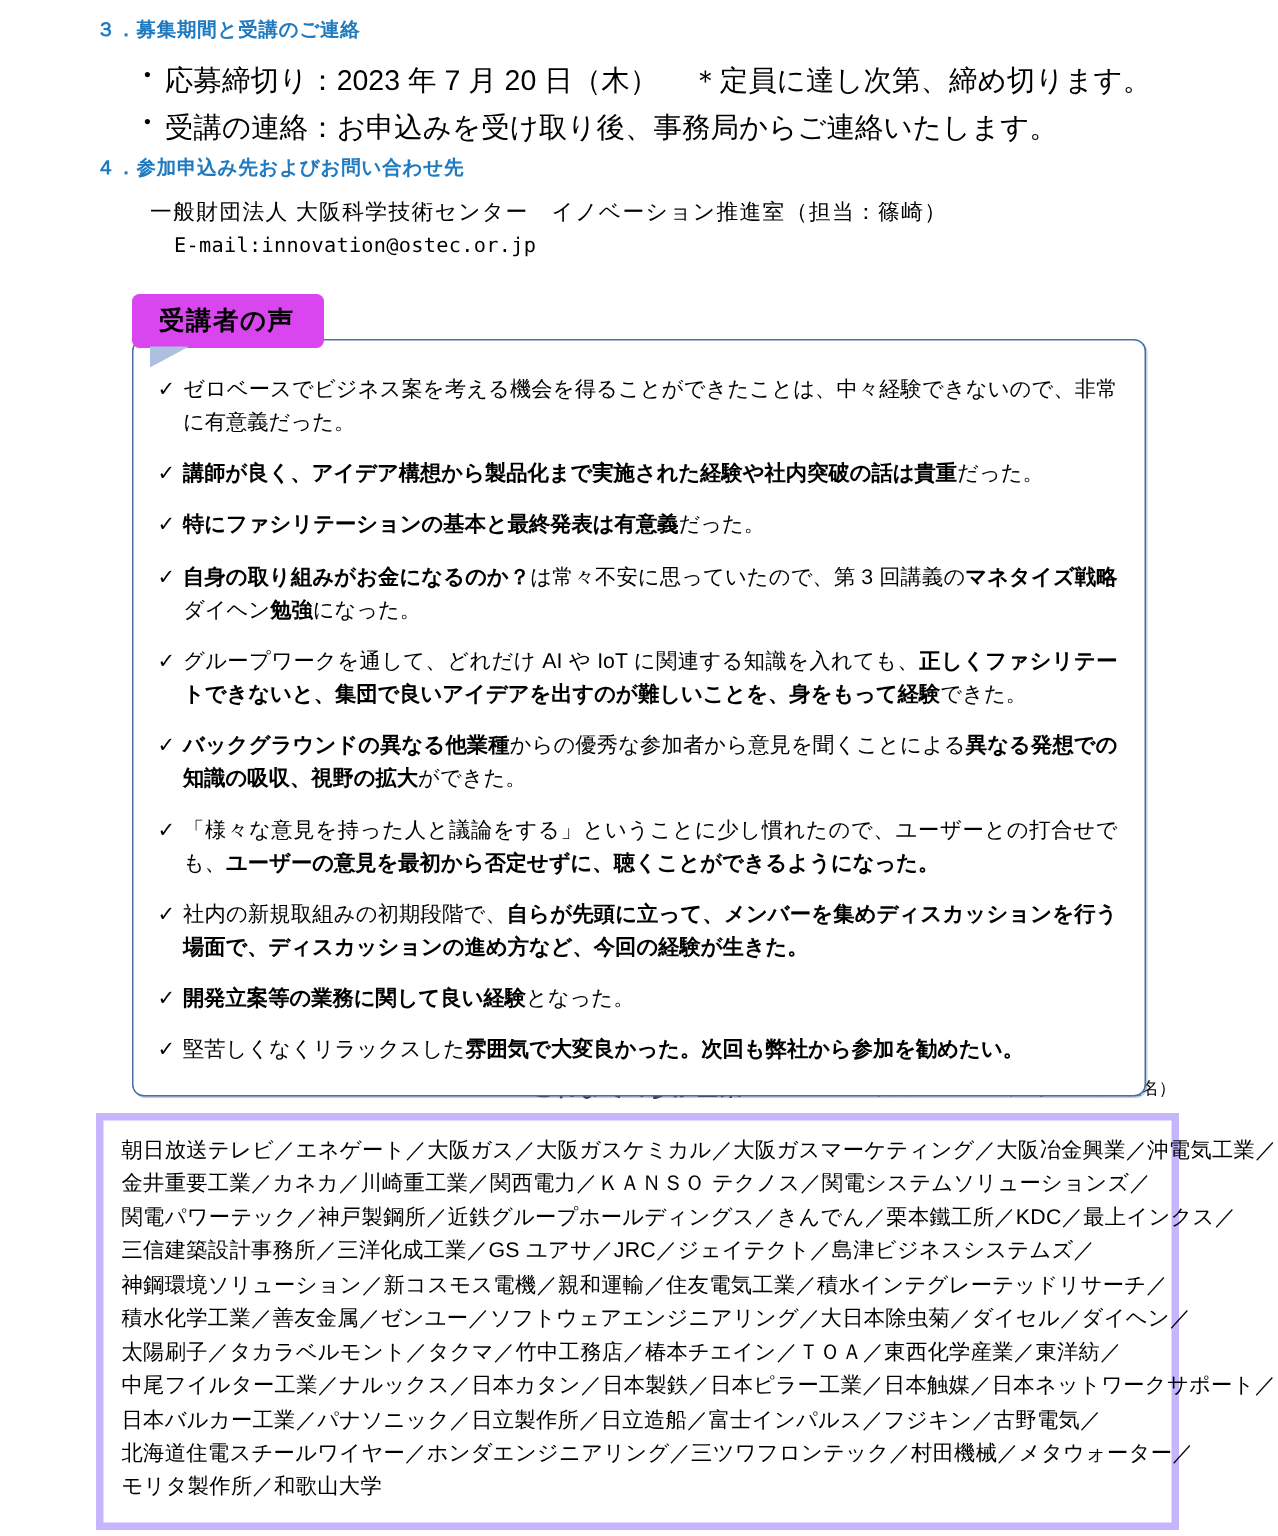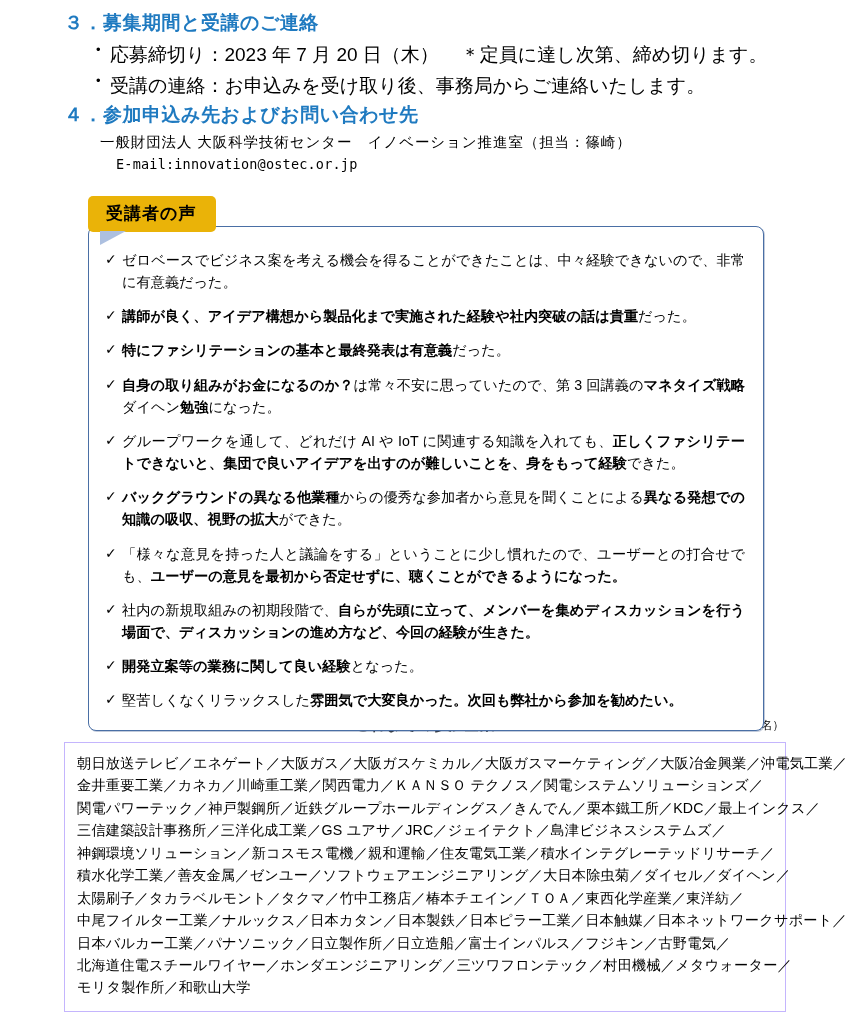--- a/index.html
+++ b/index.html
@@ -13,21 +13,21 @@
     font-family: "Liberation Sans", "DejaVu Sans", sans-serif;
     color: #000000;
     position: relative;
     overflow: hidden;
   }
 
   
   .section-heading {
     color: #1f7ac0;
     font-weight: bold;
-    font-size: 19px;
+    font-size: 13px;
     letter-spacing: 0.5px;
     line-height: 1.2;
   }
   .sec3-heading { position: absolute; left: 64px; top: 12px; }
   .sec4-heading { position: absolute; left: 64px; top: 104px; }
 
   
   .bullet-list {
     position: absolute;
     left: 96px;
@@ -71,21 +71,21 @@
   
   .voices-wrap {
     position: absolute;
     left: 88px;
     top: 196px;
     width: 676px;
   }
   .voices-badge {
     position: relative;
     display: inline-block;
-    background: #eab308;
+    background: #d946ef;
     color: #000000;
     font-weight: bold;
     font-size: 17px;
     padding: 6px 20px 7px 18px;
     border-radius: 5px;
     letter-spacing: 1px;
     z-index: 3;
   }
   .voices-badge::after {
     content: "";
@@ -146,21 +146,21 @@
     white-space: nowrap;
   }
   .companies-note {
     position: absolute;
     right: 2px;
     top: 6px;
     font-size: 11.5px;
     white-space: nowrap;
   }
   .companies-box {
-    border: 1px solid #c4b5fd;
+    border: 5px solid #c4b5fd;
     padding: 9px 12px 12px 12px;
     background: #ffffff;
   }
   .company-line {
     font-size: 14.2px;
     line-height: 1.58;
     letter-spacing: 0.2px;
     white-space: nowrap;
   }
 </style>

